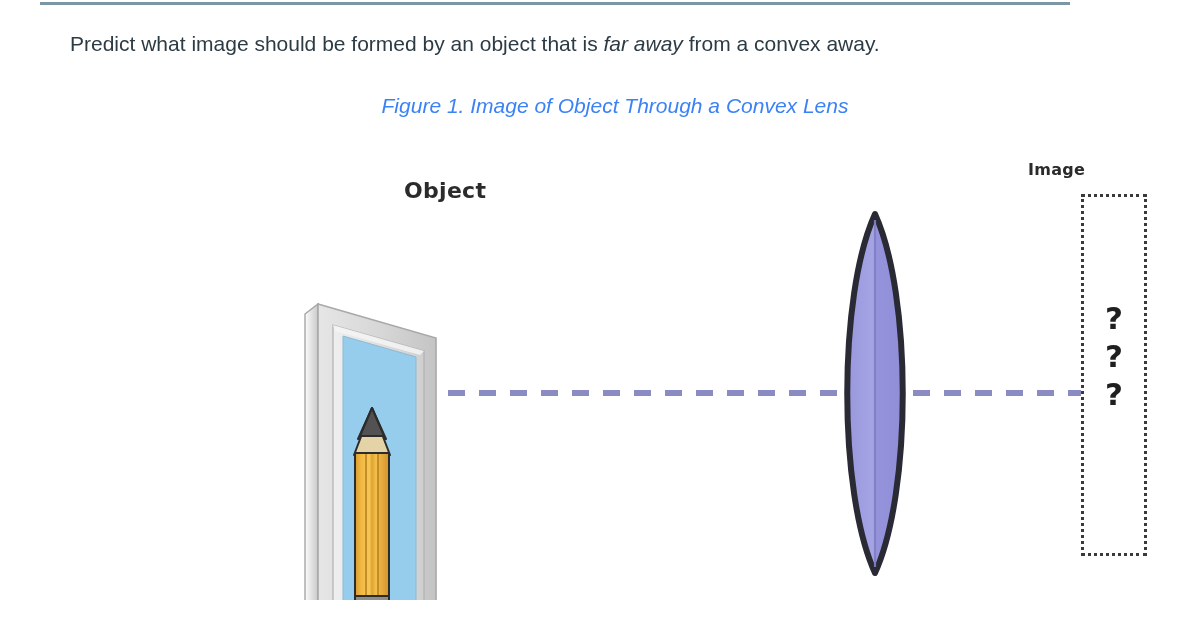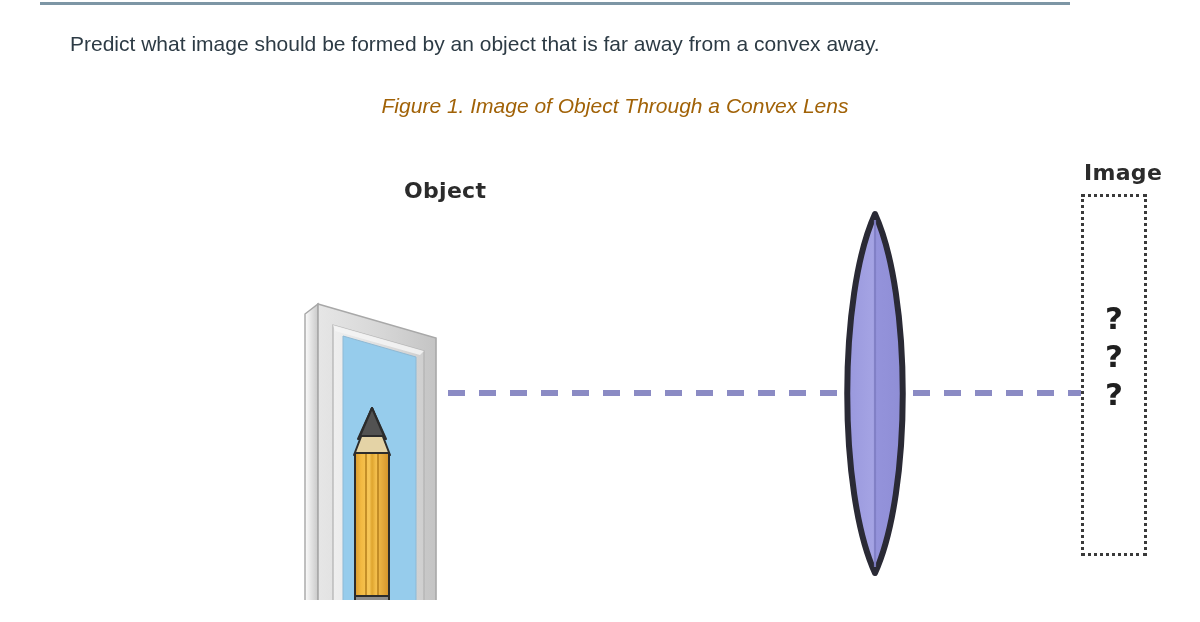--- a/index.html
+++ b/index.html
@@ -30,35 +30,36 @@
     left: 70px;
     top: 29px;
     width: 1100px;
     font-size: 21px;
     line-height: 30px;
     color: #2d3b45;
     font-family: "Liberation Sans", sans-serif;
     white-space: nowrap;
   }
   #prompt-text .em {
+    font-style: italic;
     margin-top: 38px;
   }
 
   #figure-caption {
     position: absolute;
     left: 0;
     top: 91px;
     width: 1200px;
     text-align: center;
     padding-left: 30px;
     box-sizing: border-box;
     font-size: 21px;
     line-height: 30px;
     font-style: italic;
-    color: #a16207;
+    color: #3b82f6;
     font-family: "Liberation Sans", sans-serif;
   }
 
   
   #figure {
     position: absolute;
     left: 0;
     top: 140px;
     width: 1176px;
     height: 460px;
@@ -69,21 +70,21 @@
 
   .diagram-label {
     position: absolute;
     font-family: "DejaVu Sans", sans-serif;
     font-weight: bold;
     color: #2b2b2b;
     white-space: nowrap;
   }
   #label-object  { left: 404px; top: 38px; font-size: 22px; letter-spacing: 0.3px; }
   #label-lens    { left: 786px; top: 28px; font-size: 22px; letter-spacing: 0.3px; }
-  #label-image   { left: 1084px; top: 20px; font-size: 22px; letter-spacing: 0.3px; }
+  #label-image   { left: 1028px; top: 20px; font-size: 16px; letter-spacing: 0.3px; }
 
   
   #image-box {
     position: absolute;
     left: 1081px;
     top: 54px;
     width: 66px;
     height: 362px;
     border: 3px dotted #3a3a3a;
     box-sizing: border-box;

